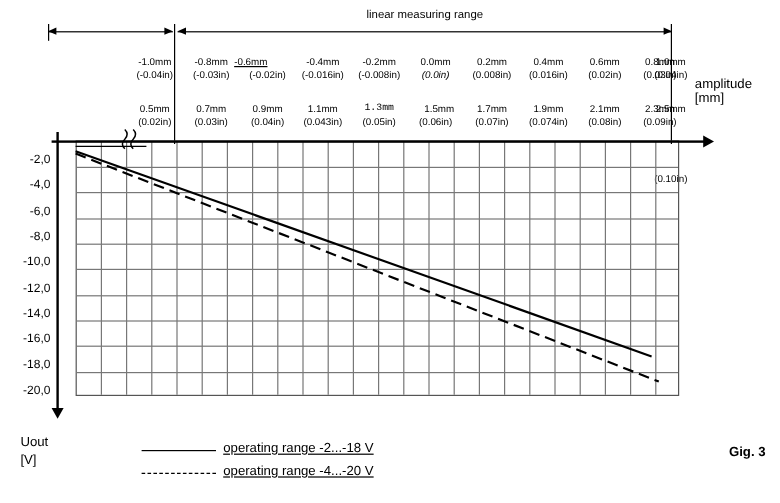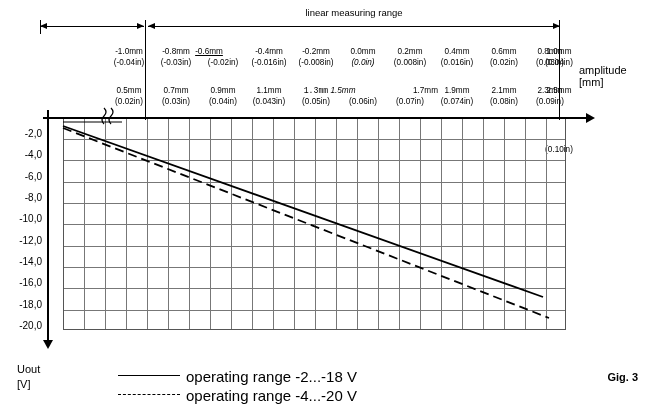--- a/index.html
+++ b/index.html
@@ -137,22 +137,23 @@
     font-size: 10px;
     text-align: right;
     width: 34px;
     left: 8px;
     white-space: nowrap;
   }
 
   
   .legend-txt {
     position: absolute;
-    font-size: 15px;
-    white-space: nowrap;
+    font-size: 11px;
+    white-space: nowrap;
+    text-decoration: underline;
   }
   .leg-line-solid {
     position: absolute;
     height: 0;
     border-top: 1.6px solid #000;
   }
   .leg-line-dash {
     position: absolute;
     height: 0;
     border-top: 1.6px dashed #000;
@@ -218,26 +219,26 @@
   <div class="colhdr hdr-row3" style="left:241px;">1.1mm</div>
   <div class="colhdr hdr-row4" style="left:241px;">(0.043in)</div>
 
   <div class="colhdr hdr-row1" style="left:288px;">-0.2mm</div>
   <div class="colhdr hdr-row2" style="left:288px;">(-0.008in)</div>
   <div class="colhdr hdr-row3" style="left:288px;font-family:Liberation Mono, monospace;">1.3mm</div>
   <div class="colhdr hdr-row4" style="left:288px;">(0.05in)</div>
 
   <div class="colhdr hdr-row1" style="left:335px;">0.0mm</div>
   <div class="colhdr hdr-row2" style="left:335px;font-style:italic;">(0.0in)</div>
-  <div class="colhdr hdr-row3" style="left:315px;font-style:italic;">1.5mm</div>
+  <div class="colhdr hdr-row3" style="left:338px;">1.5mm</div>
   <div class="colhdr hdr-row4" style="left:335px;">(0.06in)</div>
 
   <div class="colhdr hdr-row1" style="left:382px;">0.2mm</div>
   <div class="colhdr hdr-row2" style="left:382px;">(0.008in)</div>
-  <div class="colhdr hdr-row3" style="left:382px;text-align:right;">1.7mm</div>
+  <div class="colhdr hdr-row3" style="left:382px;">1.7mm</div>
   <div class="colhdr hdr-row4" style="left:382px;">(0.07in)</div>
 
   <div class="colhdr hdr-row1" style="left:429px;">0.4mm</div>
   <div class="colhdr hdr-row2" style="left:429px;">(0.016in)</div>
   <div class="colhdr hdr-row3" style="left:429px;">1.9mm</div>
   <div class="colhdr hdr-row4" style="left:429px;">(0.074in)</div>
 
   <div class="colhdr hdr-row1" style="left:476px;">0.6mm</div>
   <div class="colhdr hdr-row2" style="left:476px;">(0.02in)</div>
   <div class="colhdr hdr-row3" style="left:476px;">2.1mm</div>

